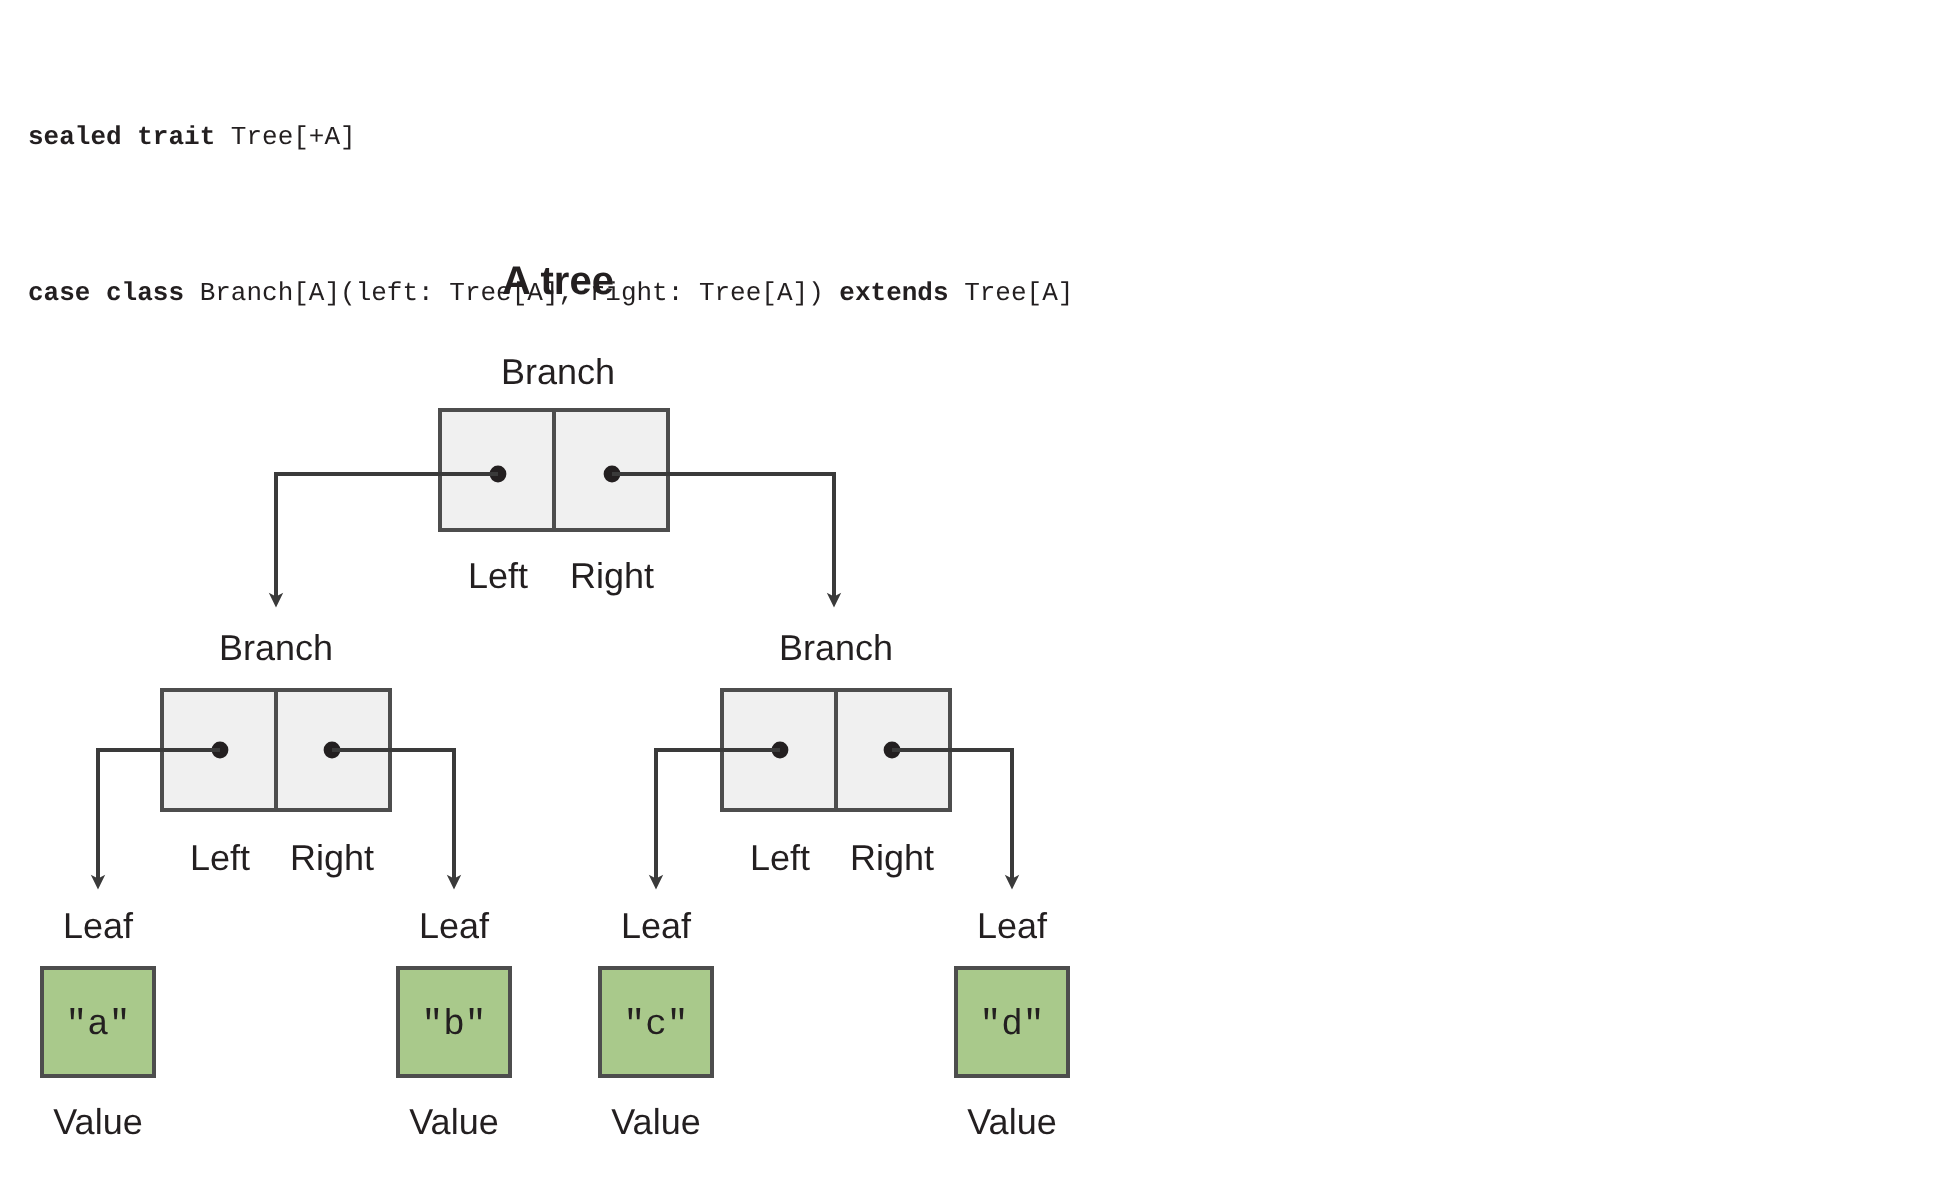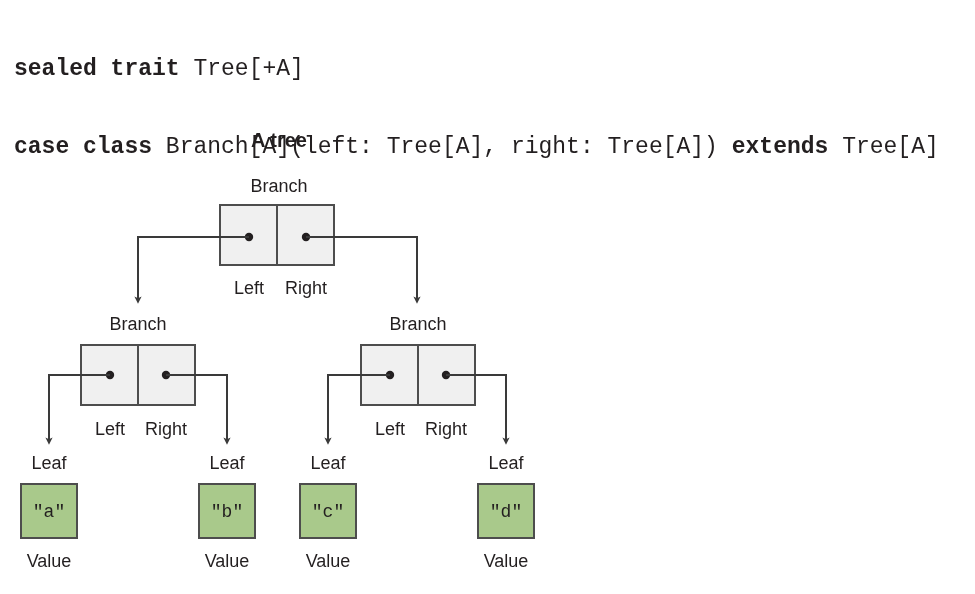--- a/index.html
+++ b/index.html
@@ -16,21 +16,21 @@
     color: #231f20;
   }
 
   
   #code-block {
     position: absolute;
     left: 14px;
     top: 4px;
     width: 955px;
     font-family: "Liberation Mono", monospace;
-    font-size: 23px;
+    font-size: 13px;
     line-height: 26px;
     white-space: pre;
     color: #231f20;
   }
   #code-block .ln {
     display: block;
     height: 26px;
   }
   #code-block .kw {
     font-weight: bold;

